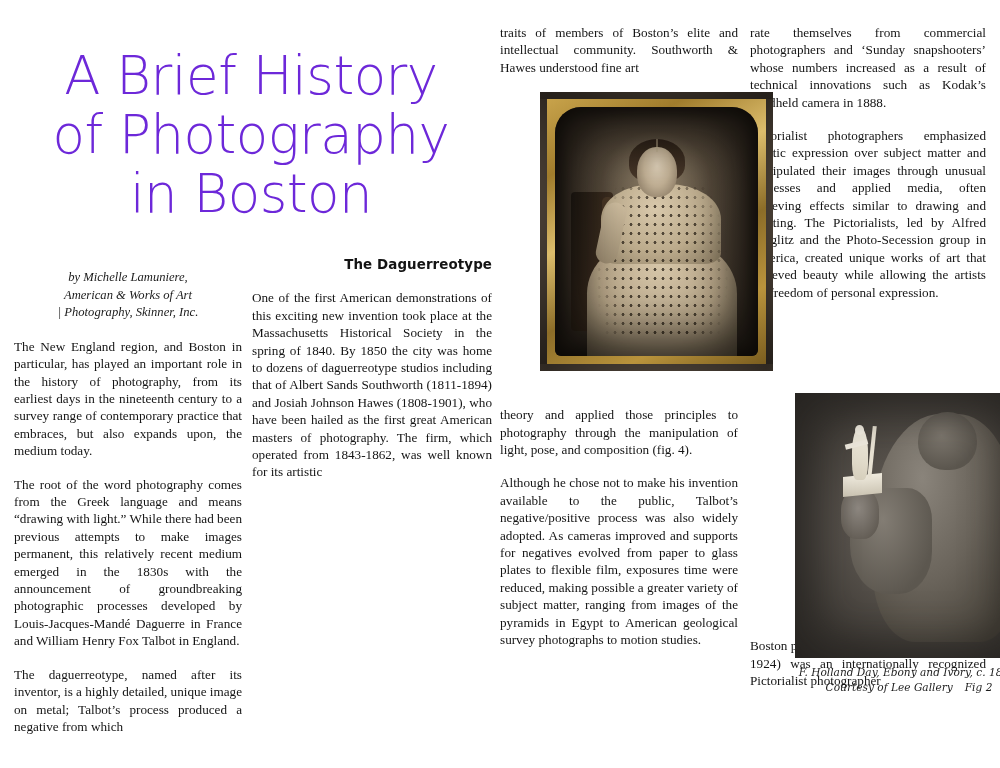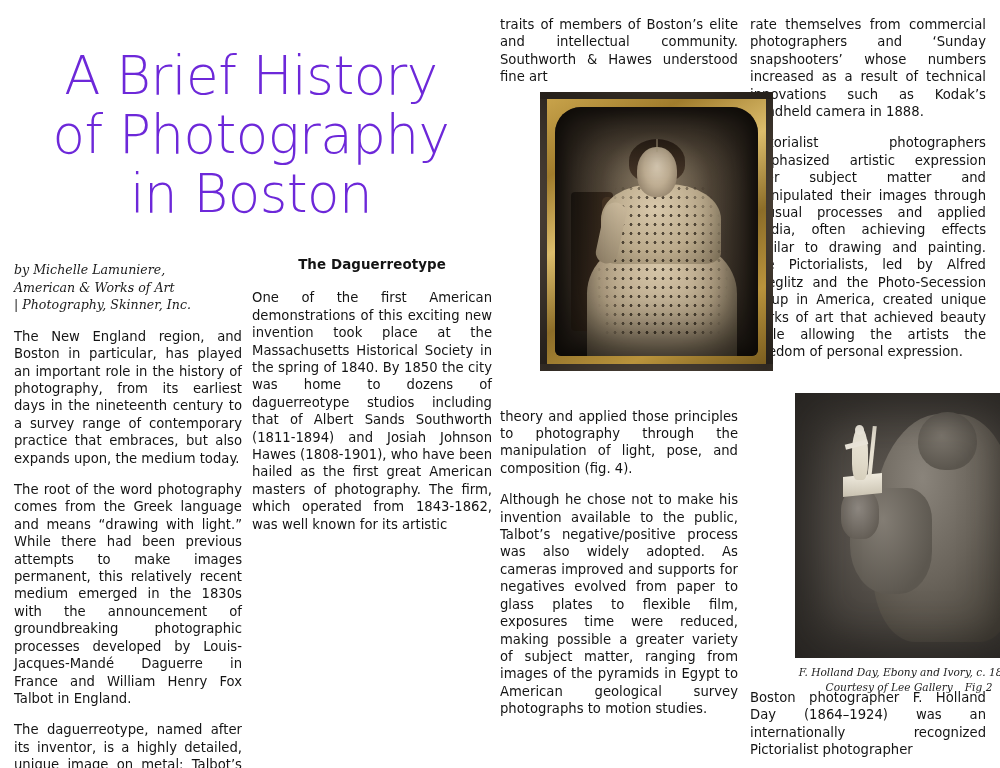--- a/index.html
+++ b/index.html
@@ -30,41 +30,41 @@
   .col{
     position:absolute;
     font-family:"DejaVu Sans", sans-serif;
     font-size:13.2px;
     line-height:17.4px;
     text-align:justify;
     text-justify:inter-word;
     color:#141414;
     -webkit-hyphens:none;hyphens:none;
   }
-  .col p{margin:8px 0 14px 0;}
+  .col p{margin:16px 0 14px 0;font-family:Liberation Serif, serif;}
   .col p:last-child{margin-bottom:0;}
 
   .col1{left:14px; top:253px; width:228px;}
   .col2{left:252px; top:238px; width:240px;}
   .col3{left:500px; top:8px; width:238px;}
   .col4{left:750px; top:8px; width:236px;}
 
   .byline{
     font-family:"DejaVu Serif", serif;
     font-style:italic;
     font-size:12.6px;
     line-height:17.6px;
-    text-align:left;
+    text-align:center;
     margin:0 0 17px 0;
     color:#1a1a1a;
     white-space:pre-line;
   }
 
   .subhead{
-    text-align:center;
+    text-align:right;
     font-weight:bold;
     font-size:13.4px;
     margin:18px 0 16px 0;
     letter-spacing:0.1px;
   }
 
   
   .figure{position:absolute;}
 
   .fig1{left:500px; top:76px; width:233px;}

